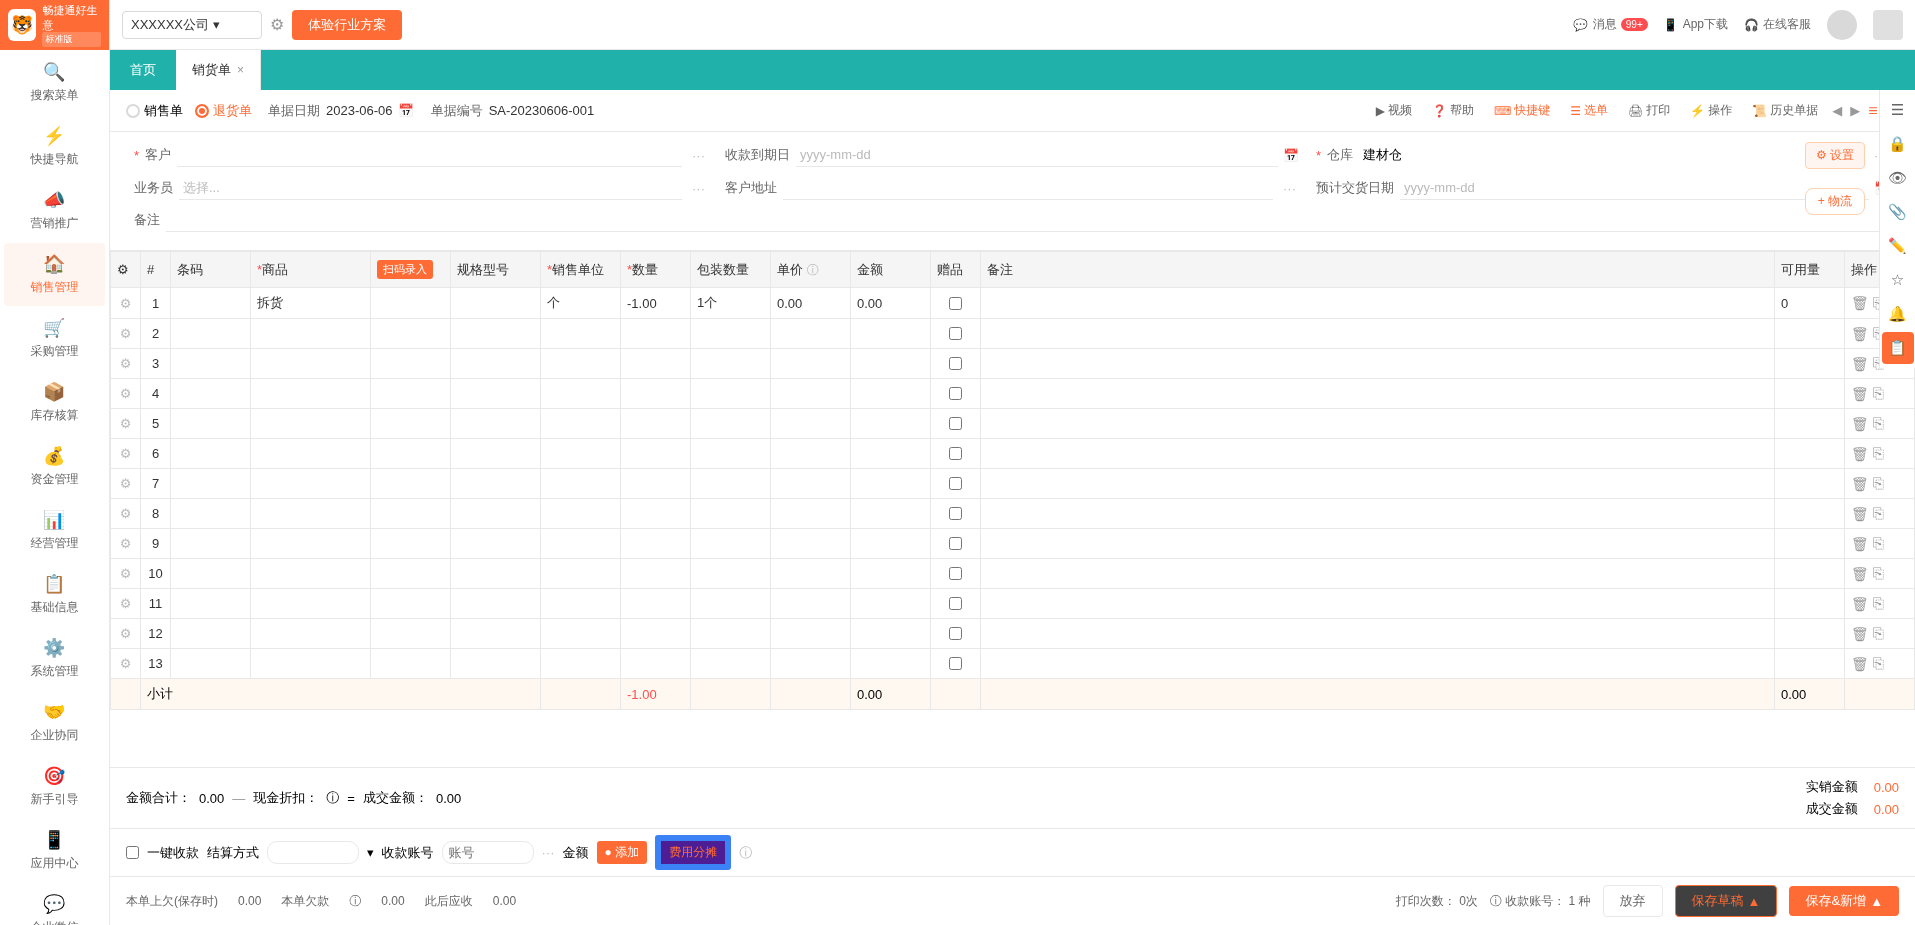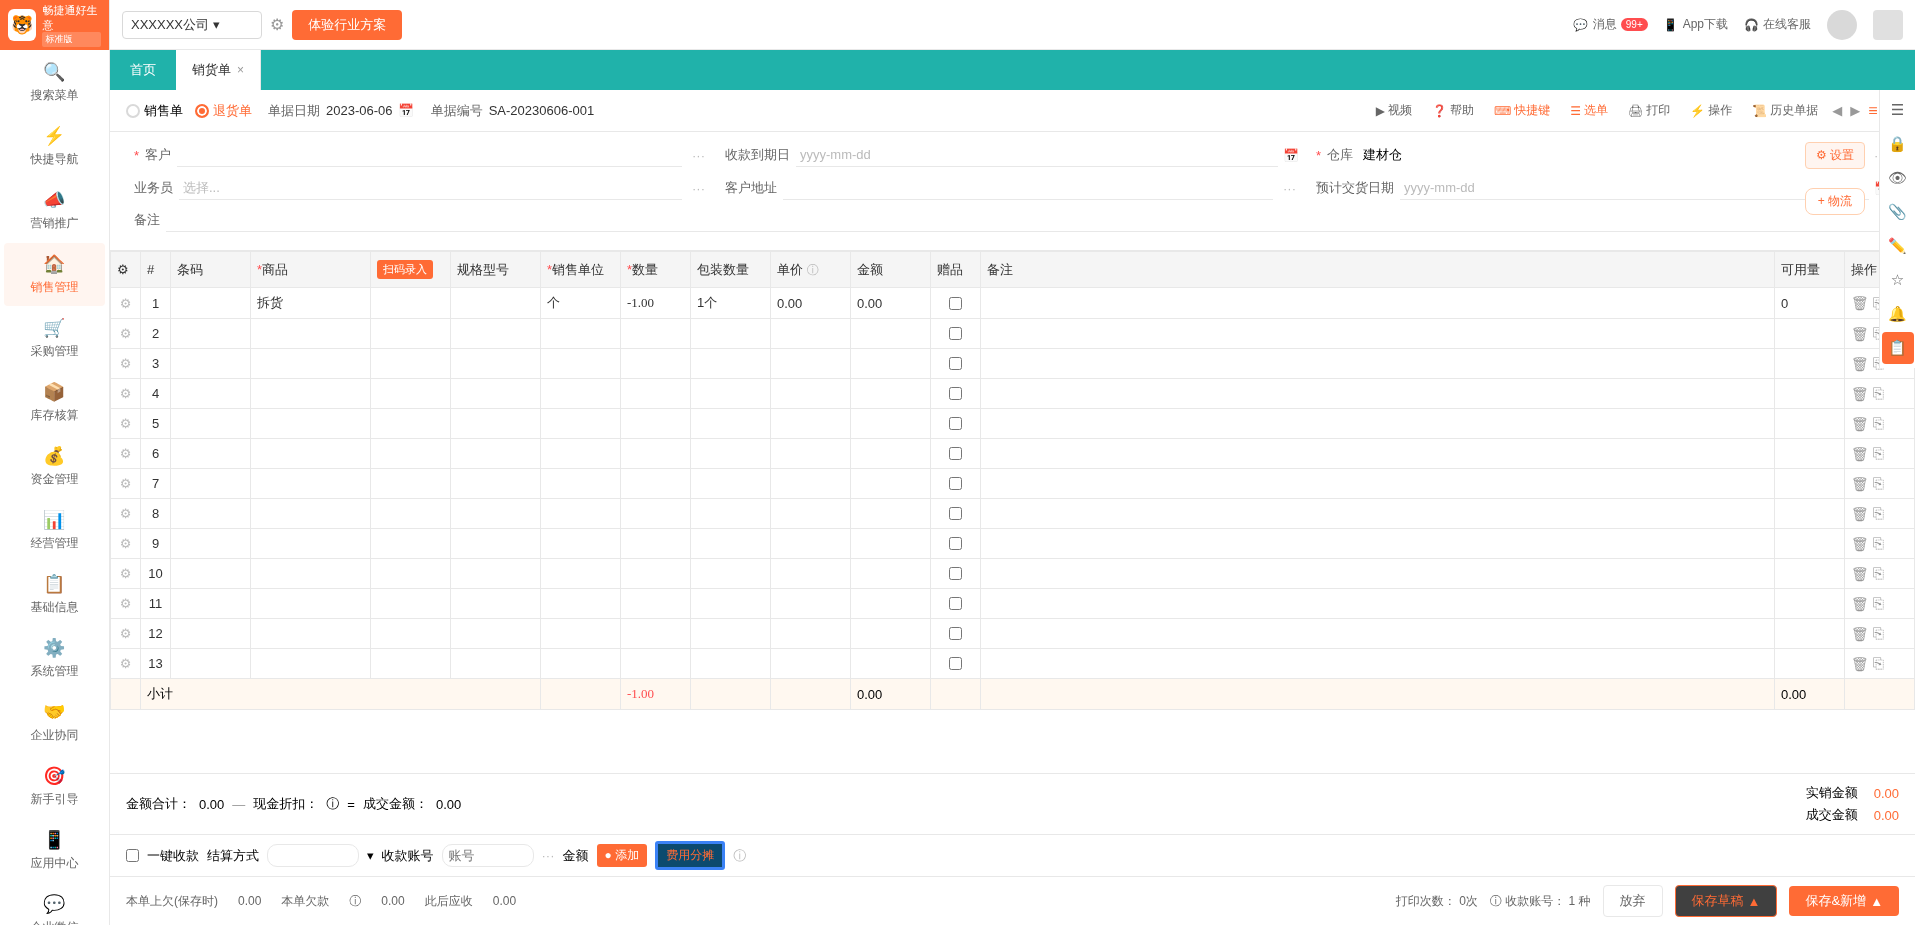--- a/index.html
+++ b/index.html
@@ -111,21 +111,21 @@
     }
     .data-table tbody td {
       padding: 6px 6px; border: 1px solid #e8e8e8; color: #333;
     }
     .th-required { color: #ff4d4f; }
     .scan-btn {
       background: #ff6b35; color: #fff; border: none; border-radius: 3px;
       padding: 2px 6px; font-size: 11px; cursor: pointer;
     }
     .row-num { color: #999; text-align: center; }
-    .negative { color: #ff4d4f; font-family: Liberation Serif, serif; }
+    .negative { color: #ff4d4f; }
     .action-cell { display: flex; gap: 4px; align-items: center; }
     .action-icon { cursor: pointer; color: #999; font-size: 14px; }
     .subtotal-row td { background: #fff8f0; font-weight: 500; border: 1px solid #e8e8e8; padding: 6px 6px; }
 
     
     .bottom-toolbar {
       background: #fff; border-top: 1px solid #e8e8e8; padding: 8px 16px;
       display: flex; align-items: center; gap: 12px;
     }
     .amount-section { display: flex; align-items: center; gap: 8px; font-size: 13px; }
@@ -133,21 +133,21 @@
 
     
     .payment-row {
       background: #fff; border-top: 1px solid #e8e8e8; padding: 6px 16px;
       display: flex; align-items: center; gap: 8px; font-size: 13px;
     }
     .payment-input {
       border: 1px solid #e8e8e8; border-radius: 10px; padding: 3px 6px; font-size: 13px; width: 92px;
     }
     .add-btn { background: #ff6b35; color: #fff; border: none; border-radius: 3px; padding: 3px 8px; cursor: pointer; font-size: 12px; }
-    .fee-btn { border: 3px solid #3b82f6; color: #ff6b35; background: #0c4a6e; border-radius: 3px; padding: 3px 8px; cursor: pointer; font-size: 12px; }
+    .fee-btn { border: 6px solid #3b82f6; color: #ff6b35; background: #4c1d95; border-radius: 3px; padding: 3px 8px; cursor: pointer; font-size: 12px; }
 
     
     .status-bar {
       background: #fff; border-top: 1px solid #e8e8e8; padding: 8px 16px;
       display: flex; align-items: center; gap: 20px; font-size: 12px; color: #666;
     }
     .status-item { display: flex; align-items: center; gap: 20px; }
     .status-bar-right { margin-left: auto; display: flex; align-items: center; gap: 12px; }
     .btn-abandon {
       border: 1px solid #e8e8e8; background: #fff; color: #666; border-radius: 4px;

